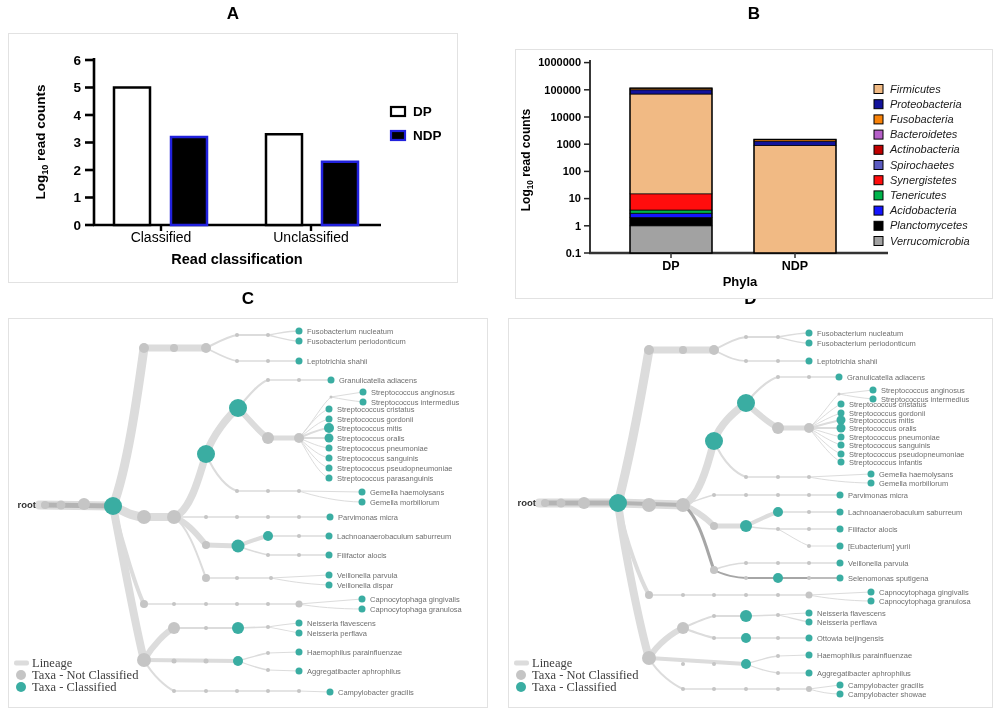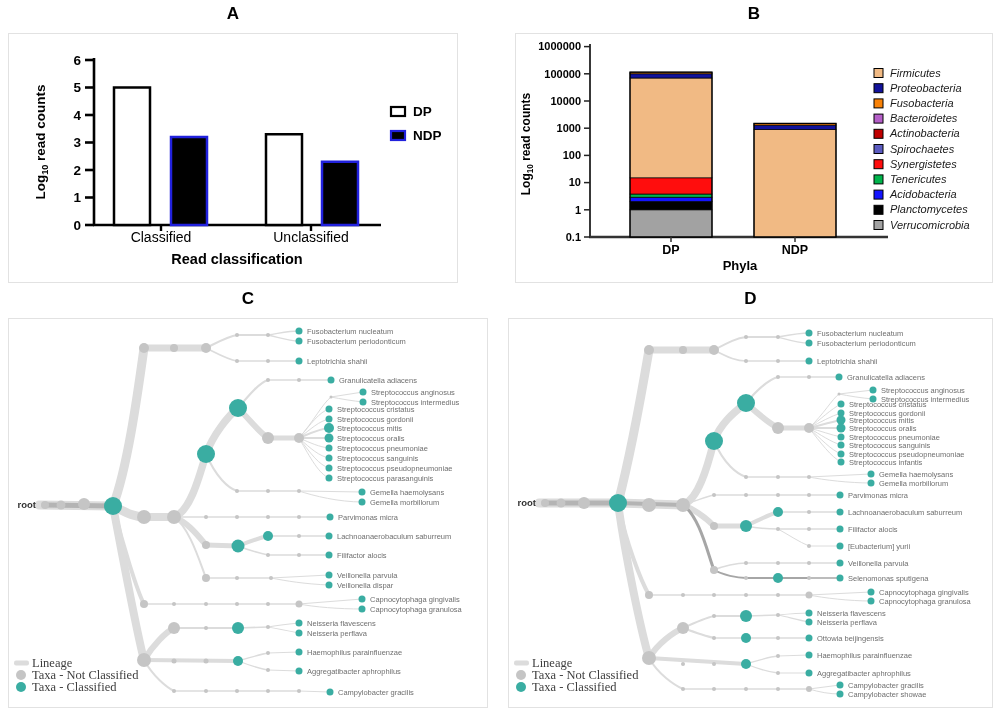--- a/index.html
+++ b/index.html
@@ -49,21 +49,21 @@
         <text transform="translate(36,108) rotate(-90)" text-anchor="middle" font-size="13.5" font-weight="bold" fill="#000"><tspan>Log</tspan><tspan font-size="9.180000000000001" dy="3">10</tspan><tspan dy="-3"> read counts</tspan></text>
       </g>
       <g>
         <rect x="382" y="73" width="14" height="9" fill="#FFFFFF" stroke="#000000" stroke-width="2.2"></rect>
         <text x="404" y="82" font-size="13.5" font-weight="600" fill="#000">DP</text>
         <rect x="382" y="97" width="14" height="9" fill="#000000" stroke="#2121DC" stroke-width="2.2"></rect>
         <text x="404" y="106" font-size="13.5" font-weight="600" fill="#000">NDP</text>
       </g>
     </svg>
 </div>
-<div class="panel-box" style="left:515px;top:33px;width:478px;height:250px;">
+<div class="panel-box" style="left:515px;top:49px;width:478px;height:250px;">
   <svg id="svgB" width="476" height="248" viewBox="0 0 476 248">
       <g>
         <line x1="74" y1="10" x2="74" y2="204" stroke="#222" stroke-width="1.8"></line>
         <line x1="73" y1="203" x2="372" y2="203" stroke="#333" stroke-width="2.6"></line>
         <line x1="68" y1="12.599999999999994" x2="74" y2="12.599999999999994" stroke="#222" stroke-width="1.5"></line>
         <text x="65" y="16.399999999999995" text-anchor="end" font-size="11" font-weight="bold" fill="#000">1000000</text>
         <line x1="68" y1="39.80000000000001" x2="74" y2="39.80000000000001" stroke="#222" stroke-width="1.5"></line>
         <text x="65" y="43.60000000000001" text-anchor="end" font-size="11" font-weight="bold" fill="#000">100000</text>
         <line x1="68" y1="67" x2="74" y2="67" stroke="#222" stroke-width="1.5"></line>
         <text x="65" y="70.8" text-anchor="end" font-size="11" font-weight="bold" fill="#000">10000</text>

